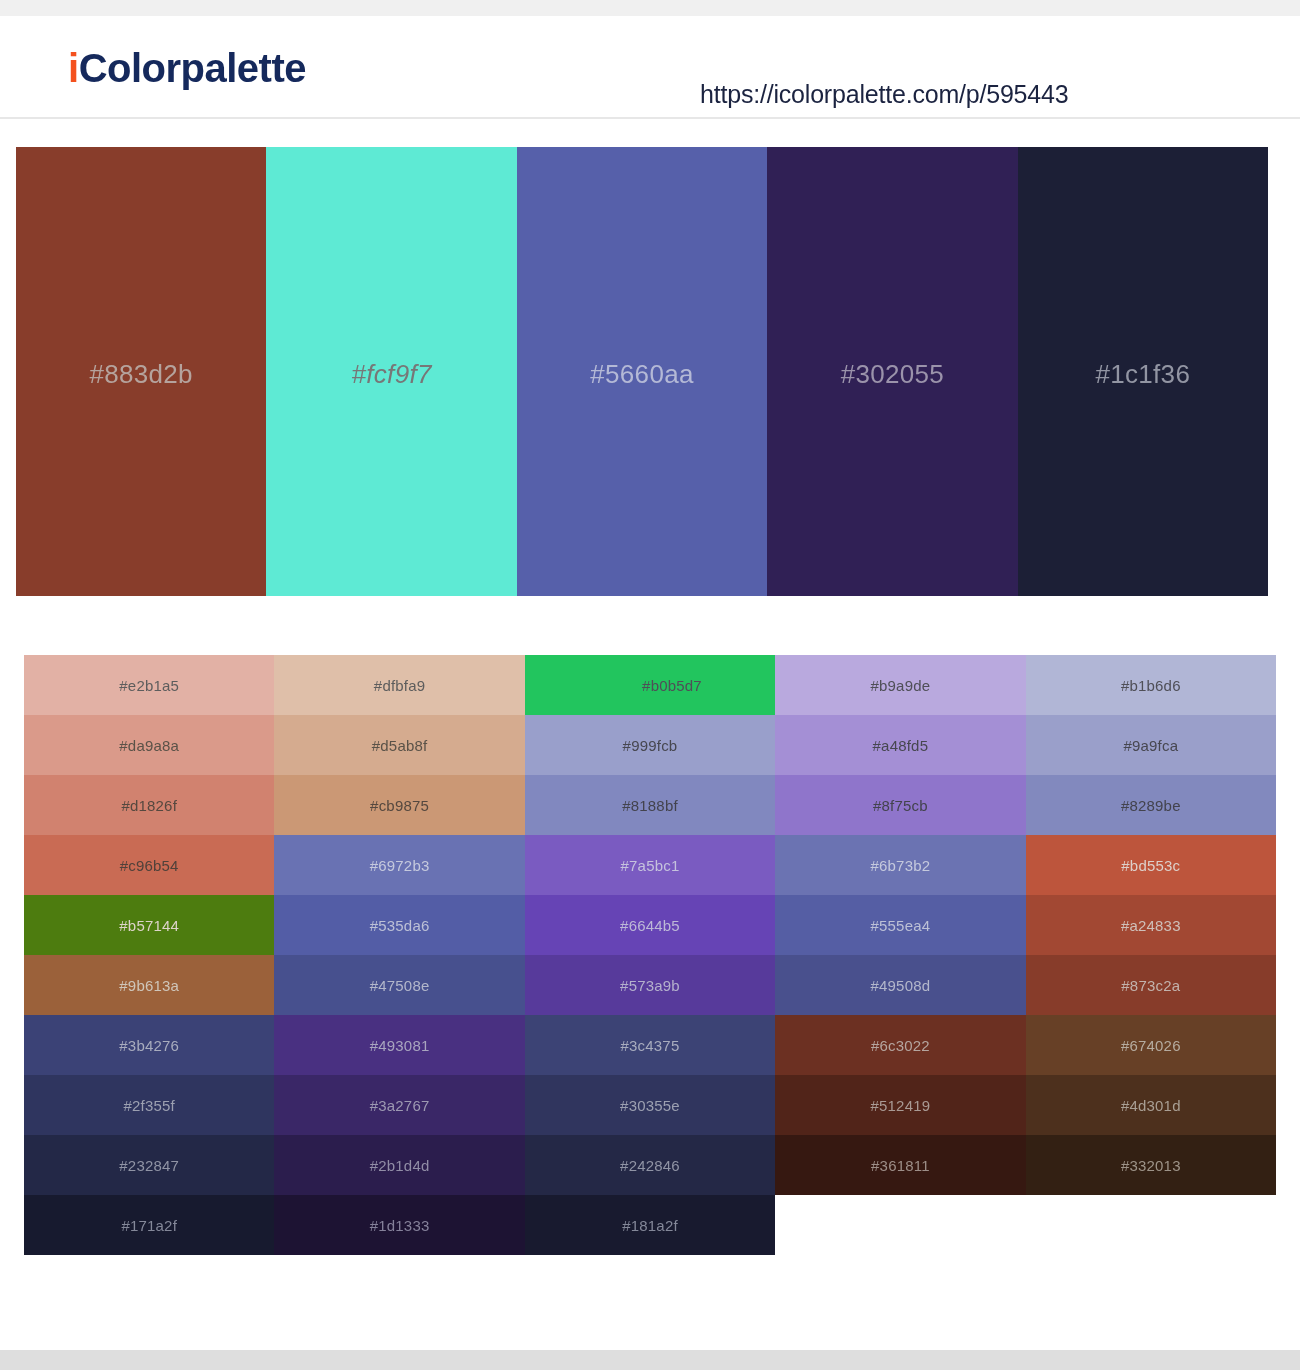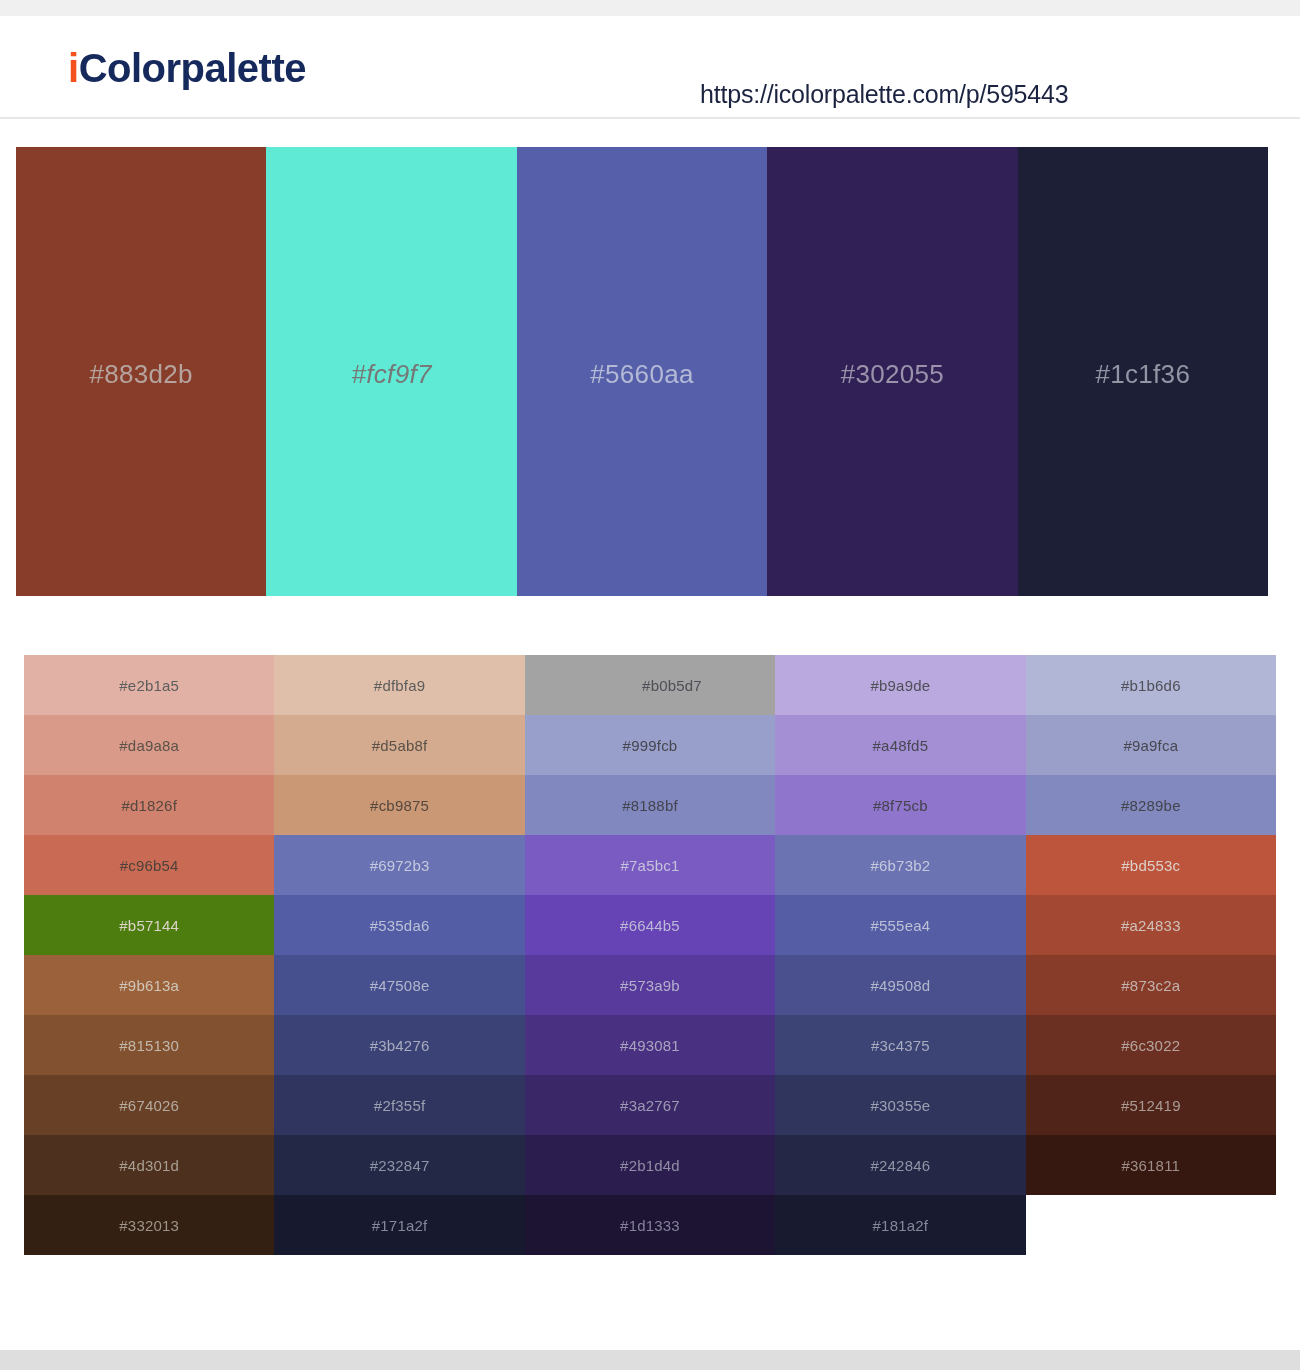--- a/index.html
+++ b/index.html
@@ -152,21 +152,21 @@
       </div>
     </div>
 
   <div class="shades-grid" id="shades-grid">
       <div class="shade-cell" style="background: rgb(226, 177, 165);">
         <span class="hexlabel" style="color: rgb(93, 93, 93);">#e2b1a5</span>
       </div>
       <div class="shade-cell" style="background: rgb(223, 191, 169);">
         <span class="hexlabel" style="color: rgb(93, 93, 93);">#dfbfa9</span>
       </div>
-      <div class="shade-cell" style="background: #a3a3a3; padding-left: 44px;">
+      <div class="shade-cell" style="background: #22c55e; padding-left: 44px;">
         <span class="hexlabel" style="color: rgb(79, 79, 87);">#b0b5d7</span>
       </div>
       <div class="shade-cell" style="background: rgb(185, 169, 222);">
         <span class="hexlabel" style="color: rgb(79, 79, 87);">#b9a9de</span>
       </div>
       <div class="shade-cell" style="background: rgb(177, 182, 214);">
         <span class="hexlabel" style="color: rgb(79, 79, 87);">#b1b6d6</span>
       </div>
       <div class="shade-cell" style="background: rgb(218, 154, 138);">
         <span class="hexlabel" style="color: rgb(90, 82, 72);">#da9a8a</span>
@@ -236,23 +236,20 @@
       </div>
       <div class="shade-cell" style="background: rgb(87, 58, 155);">
         <span class="hexlabel" style="color: rgb(180, 176, 204);">#573a9b</span>
       </div>
       <div class="shade-cell" style="background: rgb(73, 80, 141);">
         <span class="hexlabel" style="color: rgb(179, 183, 203);">#49508d</span>
       </div>
       <div class="shade-cell" style="background: rgb(135, 60, 42);">
         <span class="hexlabel" style="color: rgb(194, 178, 172);">#873c2a</span>
       </div>
-      <div class="shade-cell" style="background: rgb(129, 81, 48);">
-        <span class="hexlabel" style="color: rgb(194, 184, 172);">#815130</span>
-      </div>
       <div class="shade-cell" style="background: rgb(59, 66, 118);">
         <span class="hexlabel" style="color: rgb(168, 172, 190);">#3b4276</span>
       </div>
       <div class="shade-cell" style="background: rgb(73, 48, 129);">
         <span class="hexlabel" style="color: rgb(169, 165, 191);">#493081</span>
       </div>
       <div class="shade-cell" style="background: rgb(60, 67, 117);">
         <span class="hexlabel" style="color: rgb(168, 172, 190);">#3c4375</span>
       </div>
       <div class="shade-cell" style="background: rgb(108, 48, 34);">

